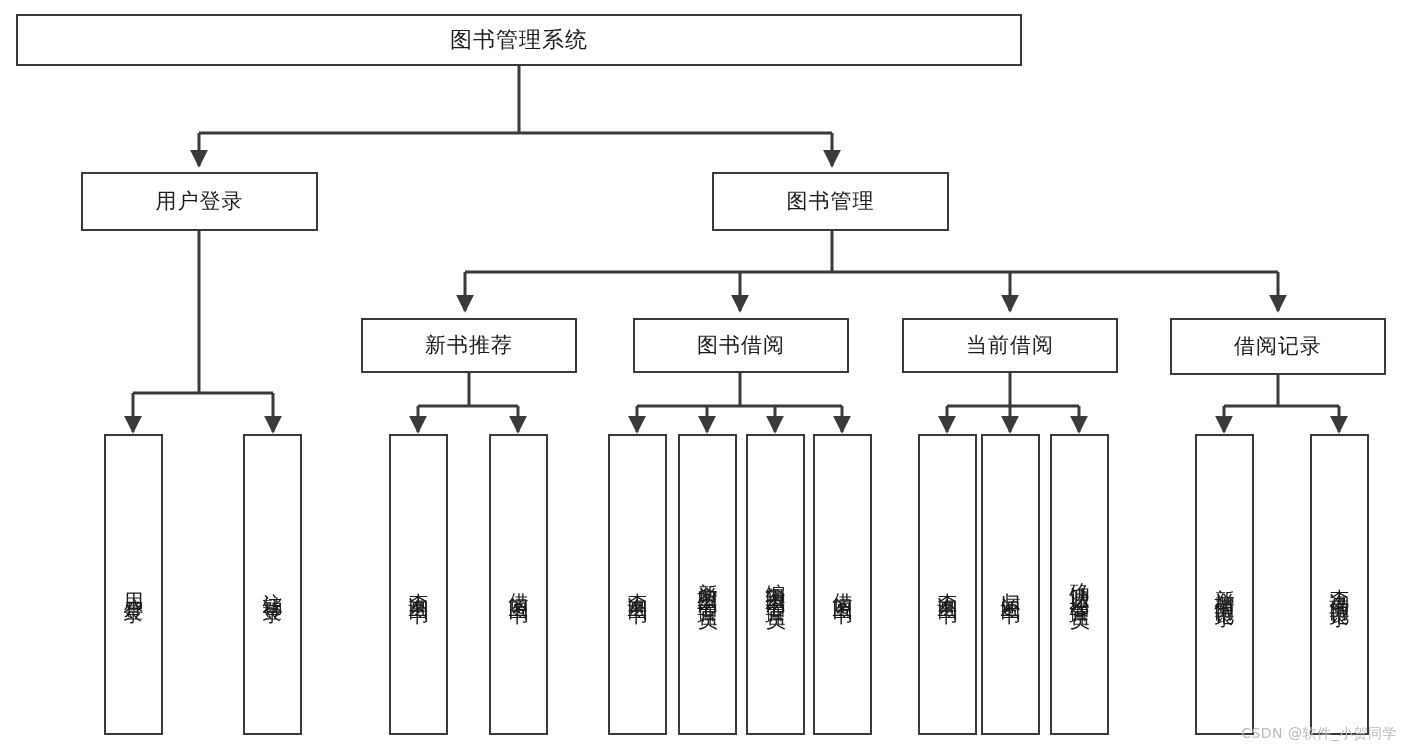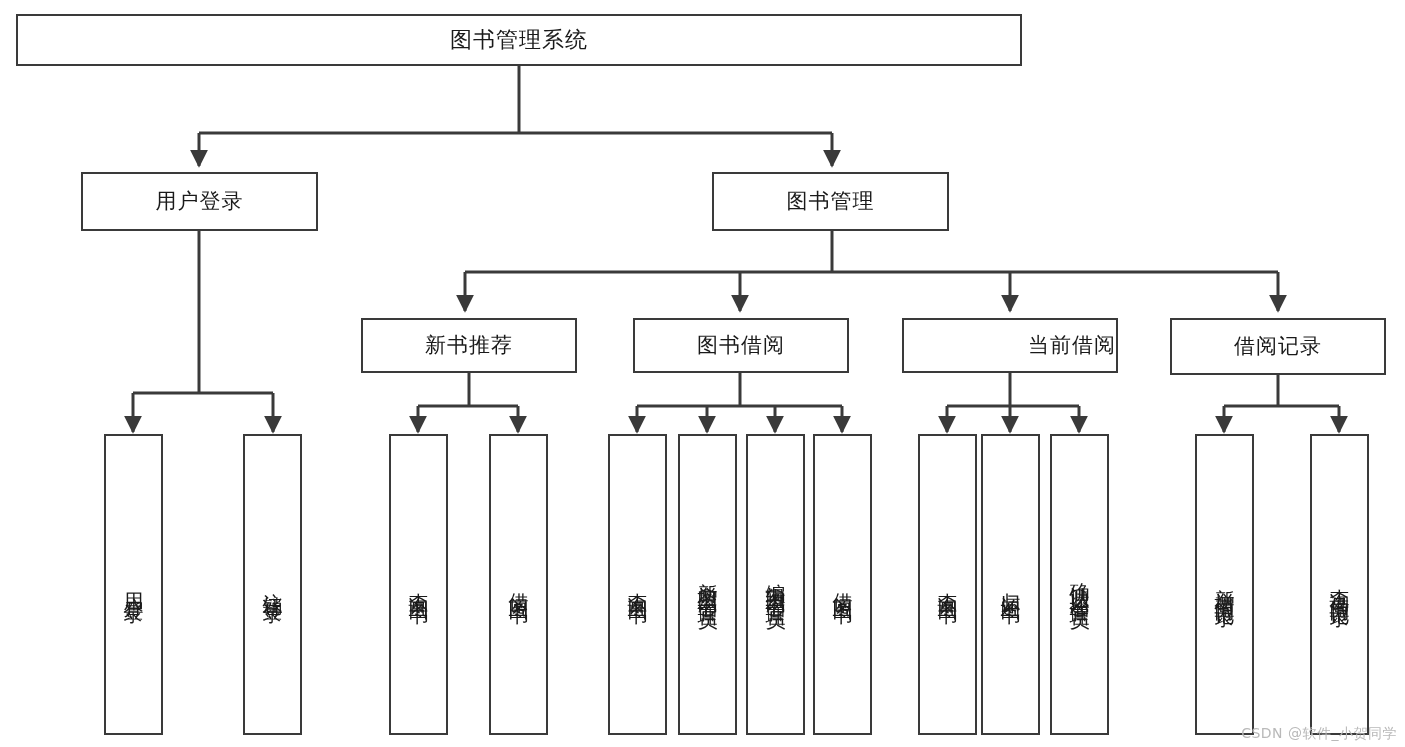--- a/index.html
+++ b/index.html
@@ -119,21 +119,21 @@
   <div class="node h-node" style="left:712px;top:172px;width:237px;height:59px;">
     <span>图书管理</span>
   </div>
 
   <div class="node h-node" style="left:633px;top:318px;width:216px;height:55px;">
     <span>图书借阅</span>
   </div>
   <div class="node h-node" style="left:361px;top:318px;width:216px;height:55px;">
     <span>新书推荐</span>
   </div>
-  <div class="node h-node" style="left:902px;top:318px;width:216px;height:55px;justify-content:flex-end;">
+  <div class="node h-node" style="left:902px;top:318px;width:216px;height:55px;">
     <span>当前借阅</span>
   </div>
   <div class="node h-node" style="left:1170px;top:318px;width:216px;height:57px;">
     <span>借阅记录</span>
   </div>
 
   <div class="node v-node" style="left:104px;top:434px;width:59px;height:301px;">
     <span class="vlabel">用户登录</span>
   </div>
   <div class="node v-node" style="left:243px;top:434px;width:59px;height:301px;">

